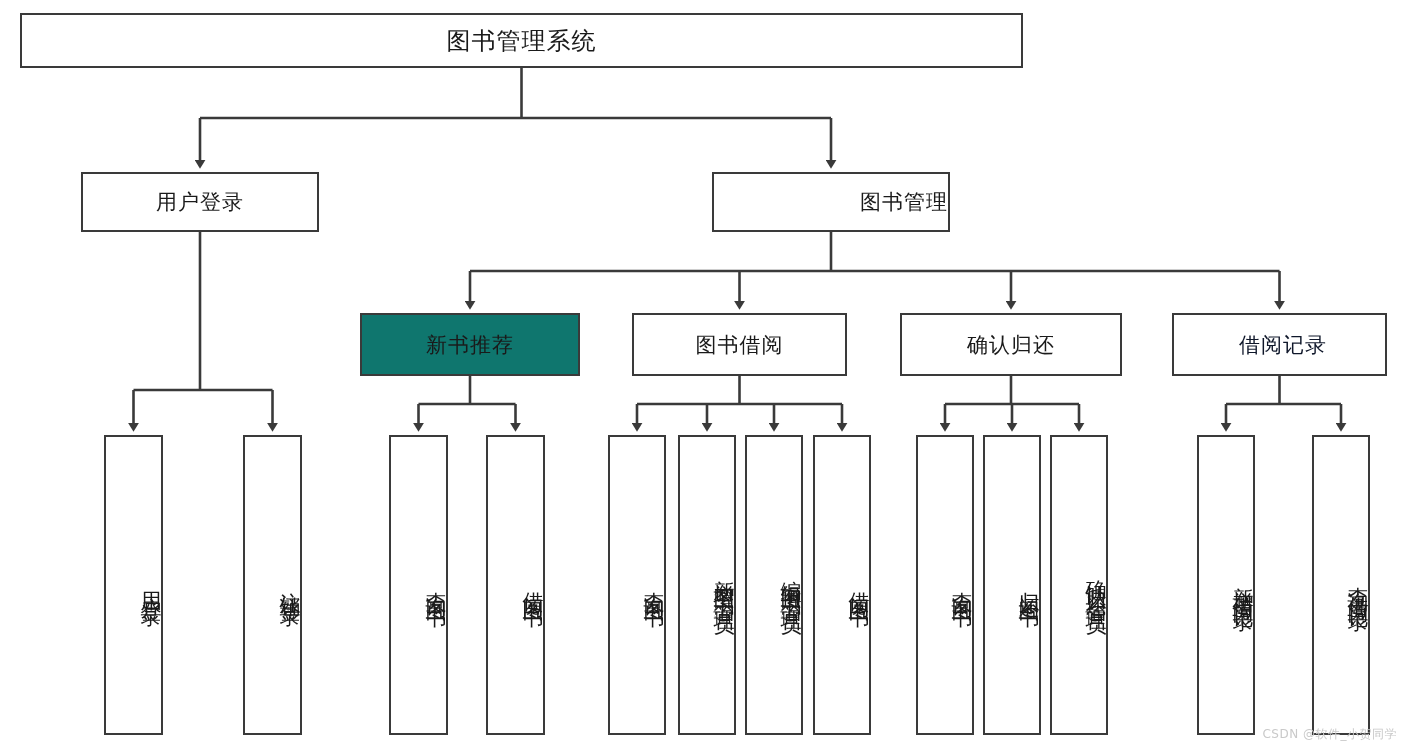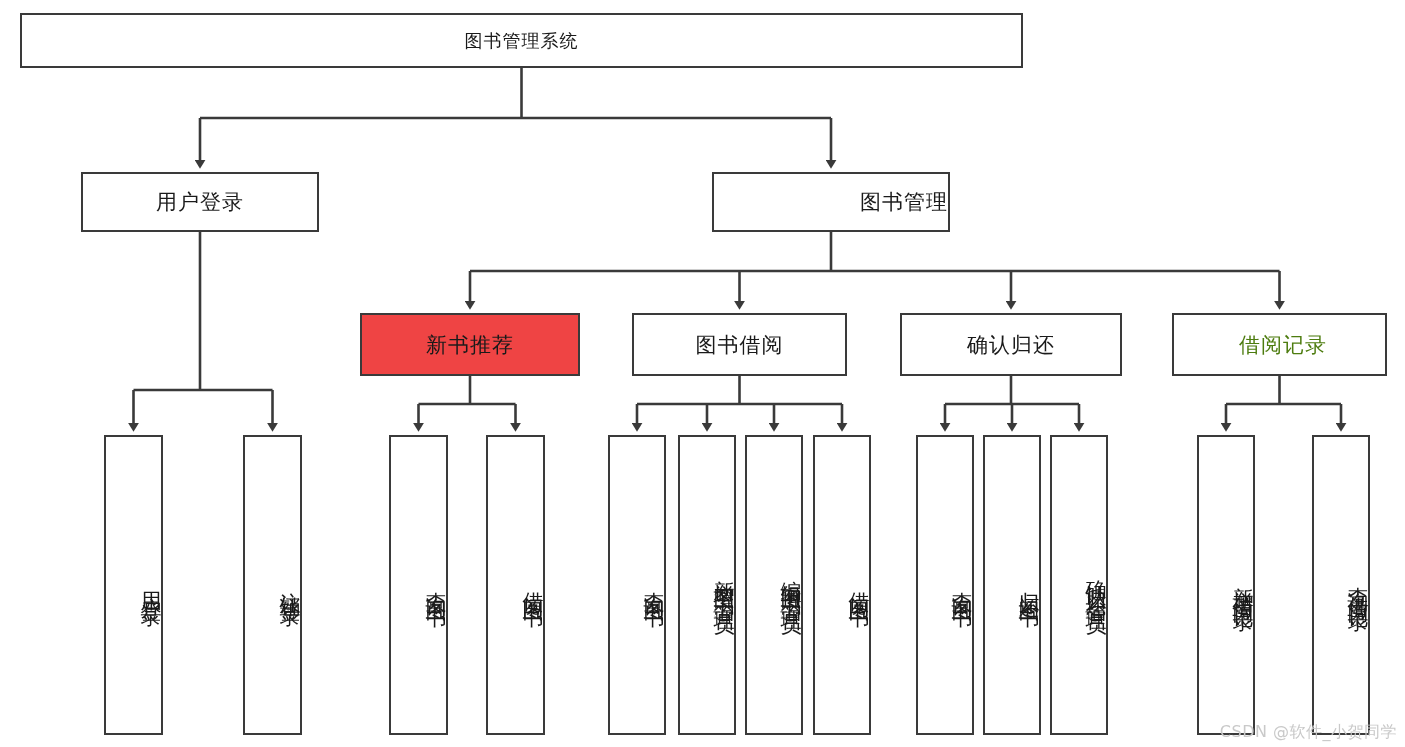--- a/index.html
+++ b/index.html
@@ -34,21 +34,21 @@
     display: flex;
     align-items: center;
     justify-content: center;
     color: #1a1a1a;
   }
   .node.horiz {
     font-size: 21px;
     letter-spacing: 1px;
   }
   .node.title {
-    font-size: 18px;
+    font-size: 24px;
     letter-spacing: 1px;
   }
   .node.vert {
     writing-mode: vertical-rl;
     text-orientation: upright;
     font-size: 21px;
     letter-spacing: 5px;
     line-height: 1;
     padding-top: 6px;
     padding-bottom: 6px;
@@ -56,21 +56,21 @@
     justify-content: center;
   }
   .node-label {
     display: block;
     white-space: nowrap;
   }
   #watermark {
     position: absolute;
     right: 8px;
     bottom: 4px;
-    font-size: 16px;
+    font-size: 12px;
     color: #c9c9c9;
     letter-spacing: 0.5px;
     white-space: nowrap;
   }
 </style>
 </head>
 <body>
 
 <div id="canvas">
   <svg id="edges" viewBox="0 0 1405 747" xmlns="http://www.w3.org/2000/svg">
@@ -119,30 +119,30 @@
   <div id="node-layer">
       <div class="node horiz title" style="left: 20px; top: 13px; width: 1003px; height: 55px; border-color: rgb(58, 58, 58); background: rgb(255, 255, 255); color: rgb(26, 26, 26);">
         <span class="node-label">图书管理系统</span>
       </div>
       <div class="node horiz" style="left: 81px; top: 172px; width: 238px; height: 60px; border-color: rgb(58, 58, 58); background: rgb(255, 255, 255); color: rgb(26, 26, 26);">
         <span class="node-label">用户登录</span>
       </div>
       <div class="node horiz" style="left: 712px; top: 172px; width: 238px; height: 60px; border-color: rgb(58, 58, 58); background: rgb(255, 255, 255); color: rgb(26, 26, 26); justify-content: flex-end;">
         <span class="node-label">图书管理</span>
       </div>
-      <div class="node horiz" style="left: 360px; top: 313px; width: 220px; height: 63px; border-color: rgb(58, 58, 58); background: #ef4444; color: rgb(26, 26, 26);">
+      <div class="node horiz" style="left: 360px; top: 313px; width: 220px; height: 63px; border-color: rgb(58, 58, 58); background: #0f766e; color: rgb(26, 26, 26);">
         <span class="node-label">新书推荐</span>
       </div>
       <div class="node horiz" style="left: 632px; top: 313px; width: 215px; height: 63px; border-color: rgb(58, 58, 58); background: rgb(255, 255, 255); color: rgb(26, 26, 26); font-family: Liberation Mono, monospace;">
         <span class="node-label">图书借阅</span>
       </div>
       <div class="node horiz" style="left: 900px; top: 313px; width: 222px; height: 63px; border-color: rgb(58, 58, 58); background: rgb(255, 255, 255); color: rgb(26, 26, 26);">
         <span class="node-label">确认归还</span>
       </div>
-      <div class="node horiz" style="left: 1172px; top: 313px; width: 215px; height: 63px; border-color: rgb(58, 58, 58); background: rgb(255, 255, 255); color: #4d7c0f; padding-left: 7px;">
+      <div class="node horiz" style="left: 1172px; top: 313px; width: 215px; height: 63px; border-color: rgb(58, 58, 58); background: rgb(255, 255, 255); color: #0f172a; padding-left: 7px;">
         <span class="node-label">借阅记录</span>
       </div>
       <div class="node vert" style="left: 104px; top: 435px; width: 59px; height: 300px; border-color: rgb(58, 58, 58); background: rgb(255, 255, 255); color: rgb(26, 26, 26);">
         <span class="node-label">用户登录</span>
       </div>
       <div class="node vert" style="left: 243px; top: 435px; width: 59px; height: 300px; border-color: rgb(58, 58, 58); background: rgb(255, 255, 255); color: rgb(26, 26, 26);">
         <span class="node-label">注销登录</span>
       </div>
       <div class="node vert" style="left: 389px; top: 435px; width: 59px; height: 300px; border-color: rgb(58, 58, 58); background: rgb(255, 255, 255); color: rgb(26, 26, 26);">
         <span class="node-label">查询图书</span>

